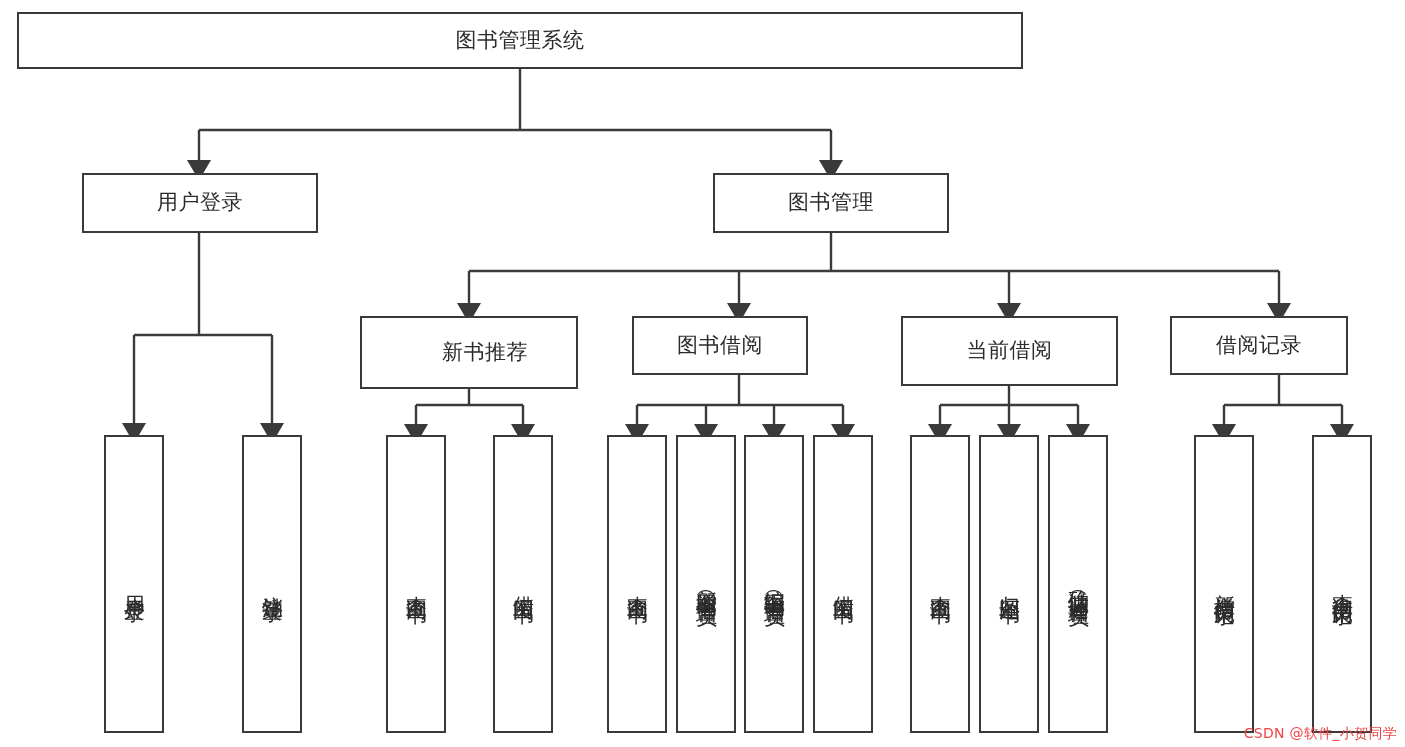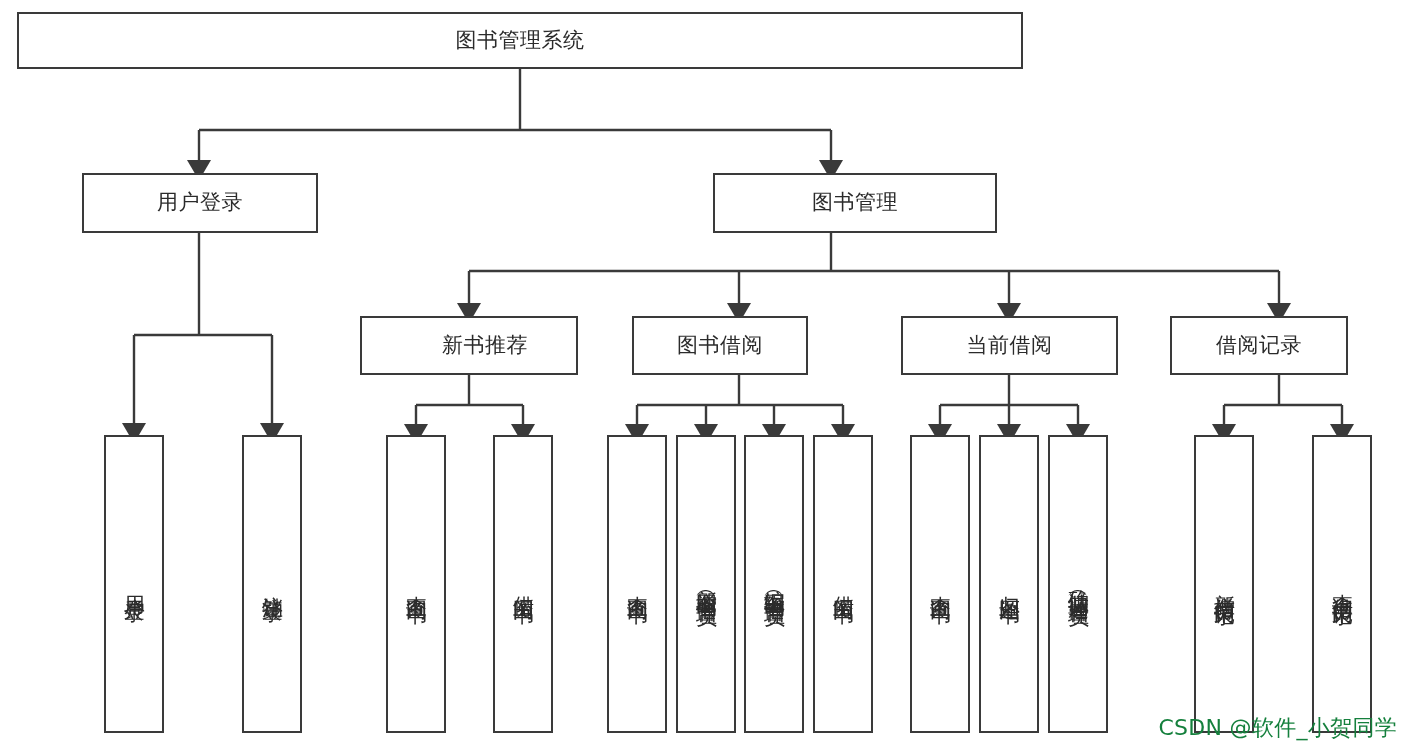--- a/index.html
+++ b/index.html
@@ -47,22 +47,22 @@
     line-height: 1;
   }
   .node.vertical {
     align-items: center;
     justify-content: center;
   }
   #watermark {
     position: absolute;
     right: 8px;
     bottom: 4px;
-    font-size: 22px;
-    color: #15803d;
+    font-size: 14px;
+    color: #ef4444;
     z-index: 6;
     white-space: nowrap;
     letter-spacing: 0.3px;
   }
 </style>
 </head>
 <body>
 
 <div id="canvas">
 
@@ -116,31 +116,31 @@
     </g>
   </svg>
 
   <div class="node" style="left:17px; top:12px; width:1006px; height:57px;">
     <span class="label">图书管理系统</span>
   </div>
 
   <div class="node" style="left:82px; top:173px; width:236px; height:60px;">
     <span class="label">用户登录</span>
   </div>
-  <div class="node" style="left:713px; top:173px; width:284px; height:60px;">
+  <div class="node" style="left:713px; top:173px; width:236px; height:60px;">
     <span class="label">图书管理</span>
   </div>
 
-  <div class="node" style="left:360px; top:316px; width:218px; height:59px;padding-left:32px;">
+  <div class="node" style="left:360px; top:316px; width:218px; height:73px;padding-left:32px;">
     <span class="label">新书推荐</span>
   </div>
   <div class="node" style="left:632px; top:316px; width:176px; height:59px;">
     <span class="label">图书借阅</span>
   </div>
-  <div class="node" style="left:901px; top:316px; width:217px; height:59px;">
+  <div class="node" style="left:901px; top:316px; width:217px; height:70px;">
     <span class="label">当前借阅</span>
   </div>
   <div class="node" style="left:1170px; top:316px; width:178px; height:59px;">
     <span class="label">借阅记录</span>
   </div>
 
   <div class="node vertical" style="left:104px; top:435px; width:60px; height:298px;">
     <span class="label">用户登录</span>
   </div>
   <div class="node vertical" style="left:242px; top:435px; width:60px; height:298px;">

